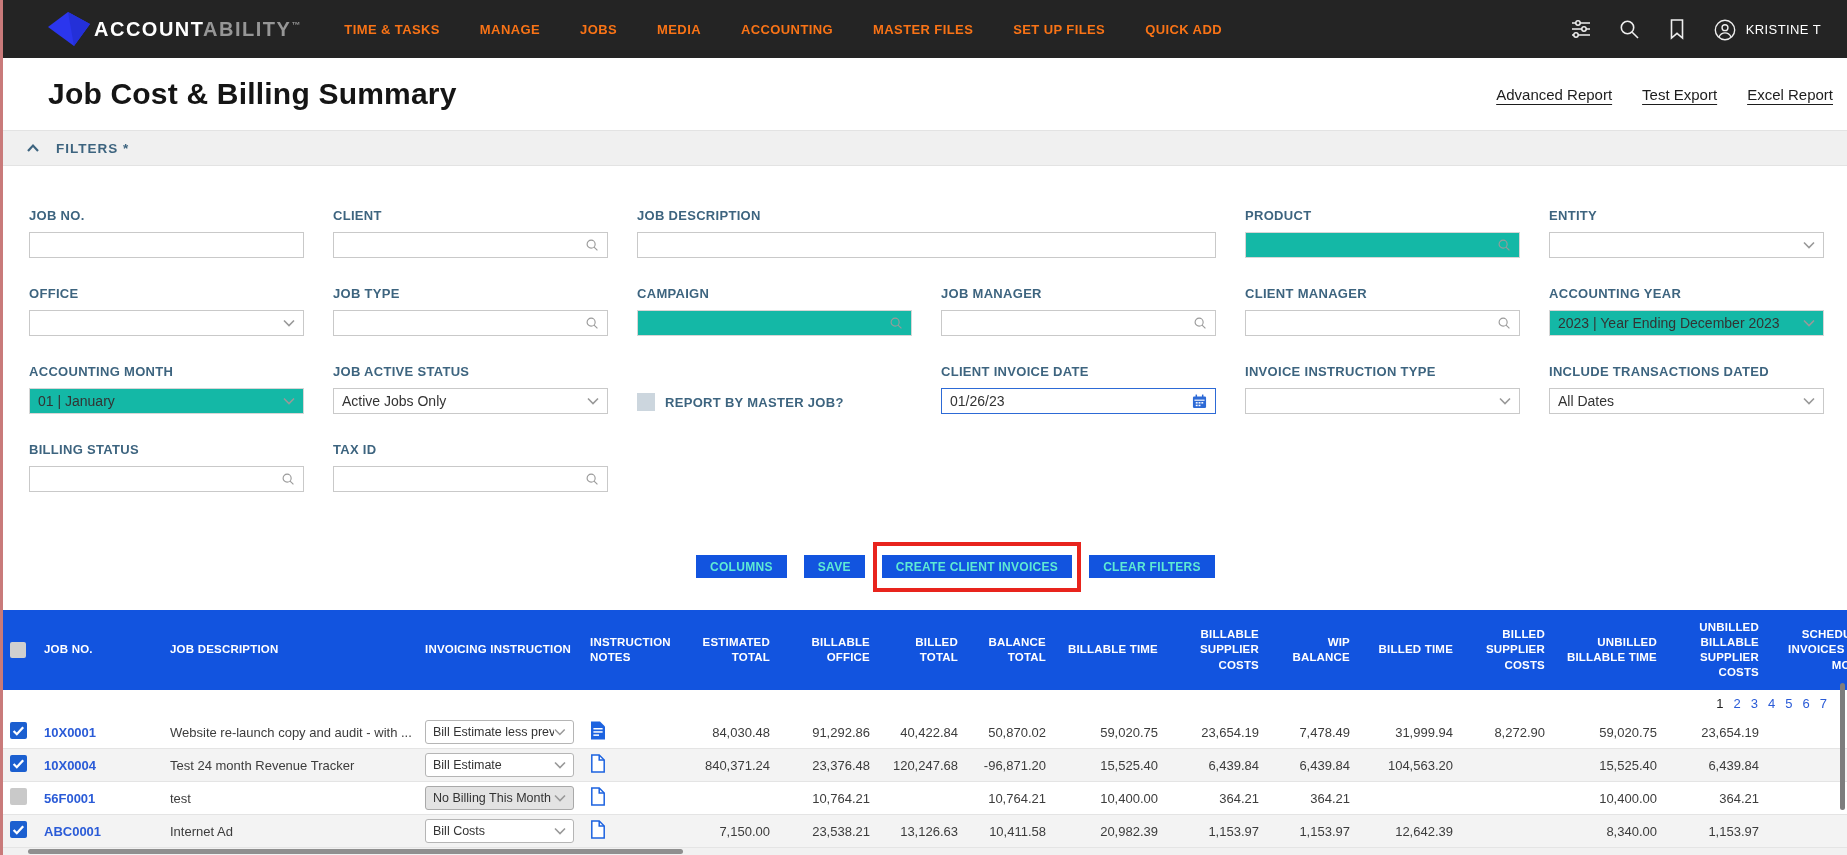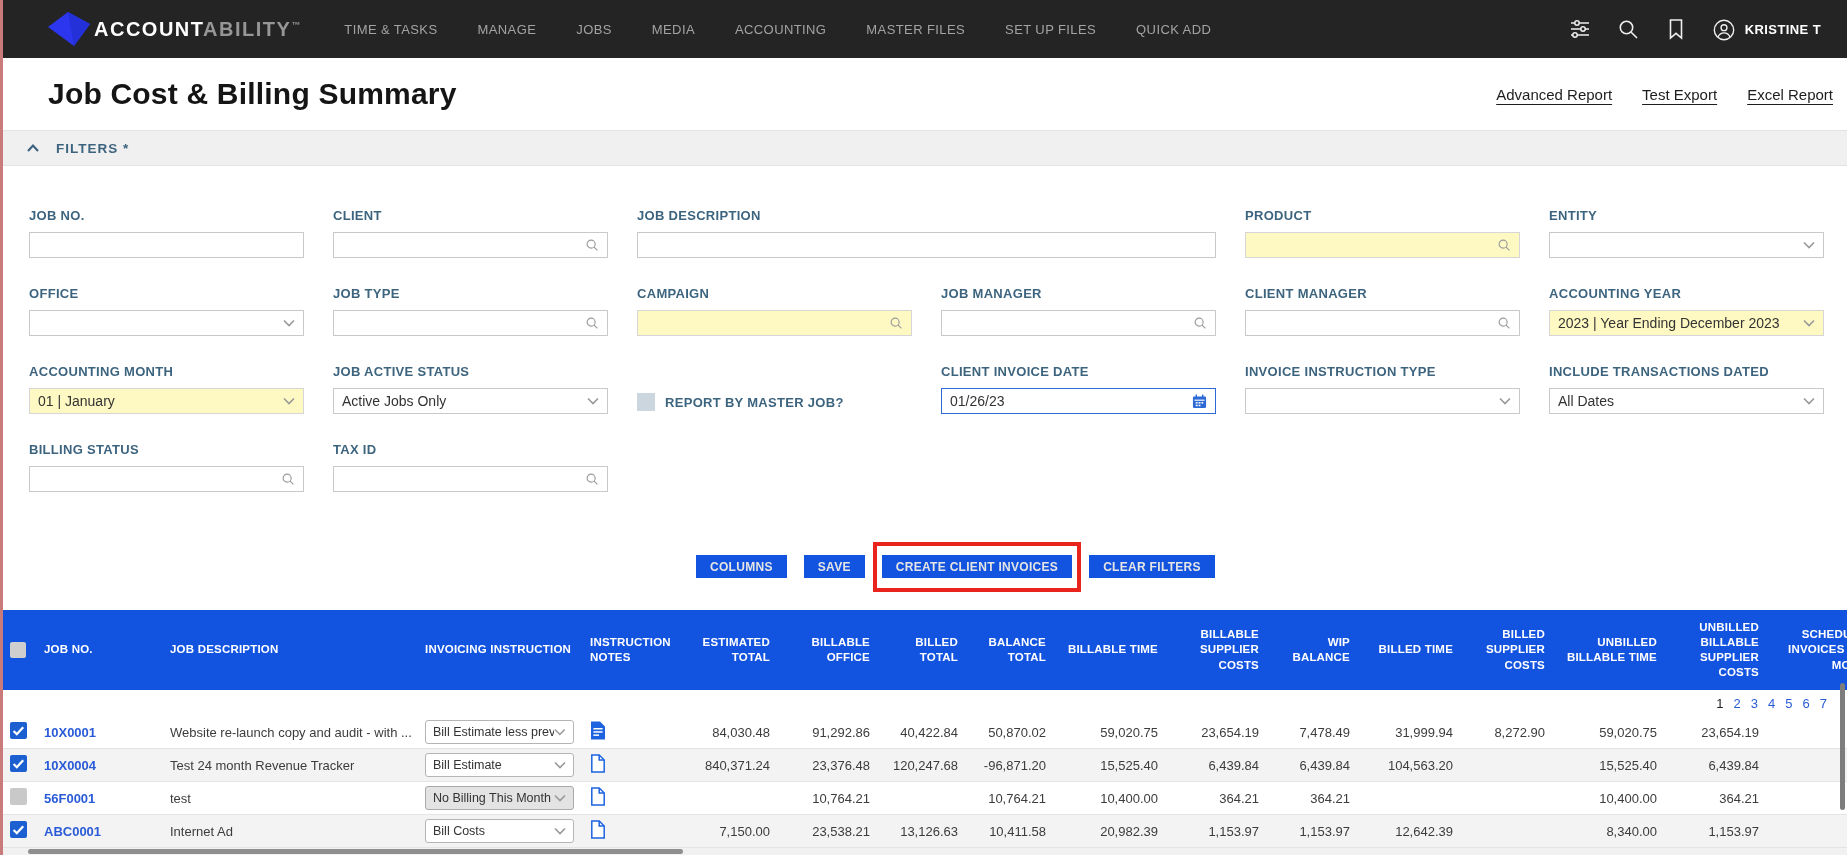--- a/index.html
+++ b/index.html
@@ -10,26 +10,26 @@
     background: #c97a7a; z-index: 60; }
 
   
   .topnav { height: 58px; background: var(--navbg, #242424); display: flex;
     align-items: center; padding: 0 26px 0 44px; color: #fff; }
   .brand { display: flex; align-items: center; }
   .brand-text { font-size: 20px; font-weight: bold; letter-spacing: 1.5px; white-space: nowrap; }
   .brand-text .lt { color: #969696; }
   .brand-text .tm { font-size: 9px; vertical-align: super; color: #969696; letter-spacing: 0; }
   .nav-menu { display: flex; gap: 40px; margin-left: 44px; }
-  .nav-item { font-size: 13px; font-weight: normal; letter-spacing: .4px; color: #a3a3a3;
+  .nav-item { font-size: 13px; font-weight: bold; letter-spacing: .4px; color: #f97316;
     cursor: pointer; white-space: nowrap; }
   .nav-right { margin-left: auto; display: flex; align-items: center; gap: 24px; }
   .nav-ic { width: 24px; height: 24px; display: inline-flex; cursor: pointer; }
   .nav-user { display: flex; align-items: center; gap: 9px; cursor: pointer; }
-  .nav-user .uname { font-size: 13px; font-weight: bold; letter-spacing: .4px; }
+  .nav-user .uname { font-size: 13px; font-weight: normal; letter-spacing: .4px; }
 
   
   .page-head { height: 72px; display: flex; align-items: center; padding: 0 14px 0 12px; margin-left: 36px; }
   .page-title { font-size: 30px; font-weight: 600; color: #151515; letter-spacing: .2px; }
   .report-links { margin-left: auto; display: flex; gap: 30px; }
   .rlink { font-size: 15px; color: #1d1d1d; text-decoration: underline;
     text-underline-offset: 4px; cursor: pointer; white-space: nowrap; }
 
   
   .filters-bar { height: 36px; background: #f0f0f0; border-top: 1px solid #e3e3e3;
@@ -39,30 +39,30 @@
 
   
   .filters-grid { display: grid; grid-template-columns: repeat(6, 275px);
     column-gap: 29px; row-gap: 28px; padding: 42px 0 0 29px; }
   .field.span2 { grid-column: span 2; }
   .f-label { display: block; font-size: 13px; font-weight: bold; color: var(--label, #3d647f);
     letter-spacing: .3px; margin-bottom: 9px; white-space: nowrap; }
   .inp { height: 26px; background: #fff; border: 1px solid #c9c9c9; display: flex;
     align-items: center; padding: 0 8px; font-size: 14px; color: #333; }
   .inp .val { flex: 1; white-space: nowrap; overflow: hidden; }
-  .inp.disabled { background: #fef9c3; border-color: #d6d6d6; }
+  .inp.disabled { background: #14b8a6; border-color: #d6d6d6; }
   .inp.date { border-color: #2d6ad6; }
   .cb-row { display: flex; align-items: center; gap: 10px; margin-top: 29px; }
   .cb-box { width: 18px; height: 18px; background: #ccd6de; flex: 0 0 auto; cursor: pointer; }
   .cb-label { font-size: 13px; font-weight: bold; color: var(--label, #3d647f); letter-spacing: .3px; }
 
   
   .actions-row { display: flex; align-items: center; gap: 17px; margin: 63px 0 0 696px;
     position: relative; height: 23px; }
-  .btn { background: var(--blue, #1254df); color: #e5e5e5; border: none; font-family: inherit;
+  .btn { background: var(--blue, #1254df); color: #5eead4; border: none; font-family: inherit;
     font-size: 12px; font-weight: bold; letter-spacing: .3px; padding: 5px 14px;
     height: 23px; cursor: pointer; white-space: nowrap; }
   .hl-wrap { position: relative; display: inline-flex; }
   .red-frame { position: absolute; left: -9px; right: -9px; top: -13px; bottom: -14px;
     border: 4px solid var(--red, #e8241d); pointer-events: none; z-index: 10; }
 
   
   .table-zone { margin-top: 32px; position: relative; }
   .t-header { width: 1880px; min-height: 80px; background: var(--blue, #1254df);
     display: flex; align-items: center; color: #fff; }

